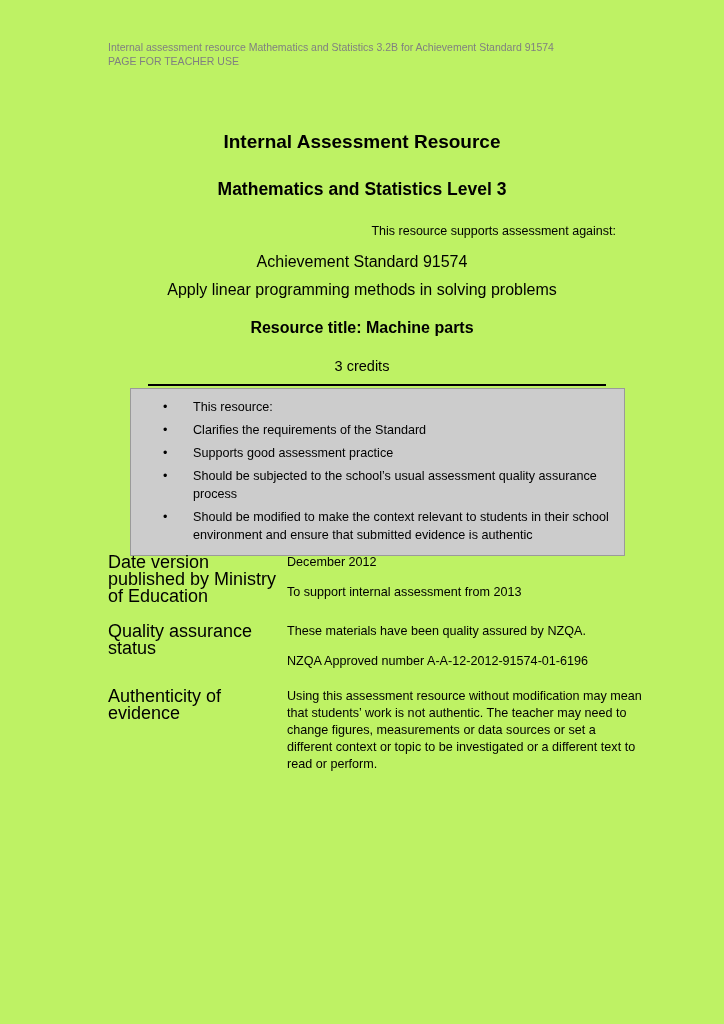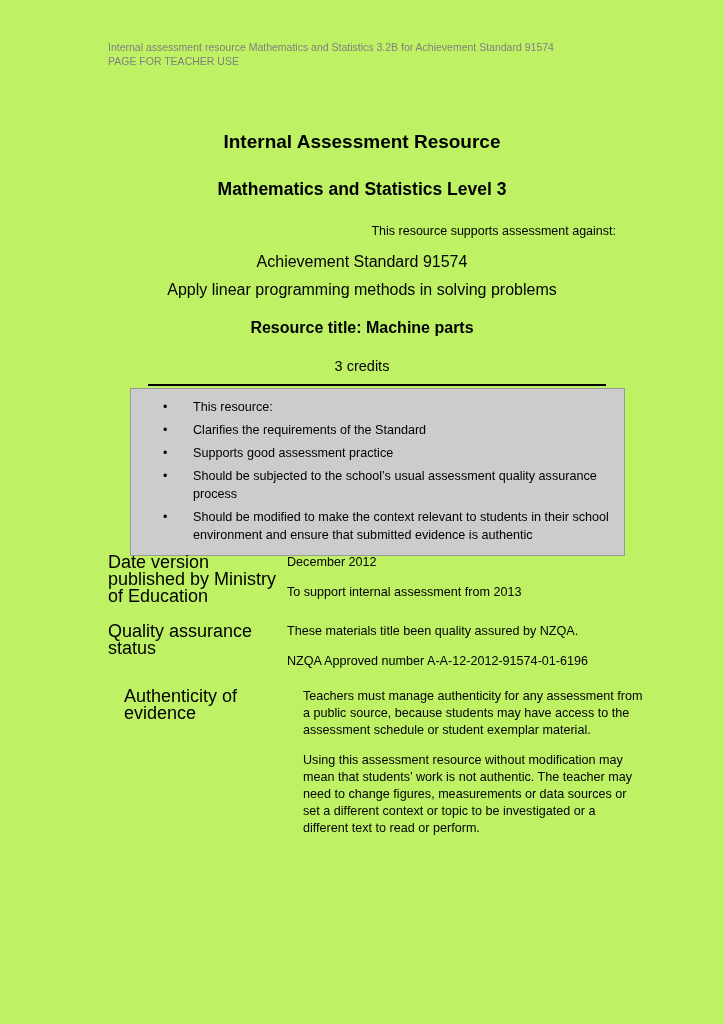--- a/index.html
+++ b/index.html
@@ -131,21 +131,21 @@
   .meta {
     position: absolute;
     left: 108px;
     top: 554px;
     width: 535px;
   }
   .meta-row {
     display: flex;
     margin-bottom: 18px;
   }
-  .meta-row:last-child { margin-bottom: 0; margin-left: 16px; }
+  .meta-row:last-child { margin-bottom: 0; }
   .meta-label {
     width: 179px;
     flex: 0 0 179px;
     font-size: 18px;
     line-height: 17px;
   }
   .meta-value {
     flex: 1 1 auto;
     font-size: 12.6px;
     line-height: 17px;
@@ -208,28 +208,27 @@
       <div class="meta-label">Date version published by Ministry of Education</div>
       <div class="meta-value">
         <p>December 2012</p>
         <p>To support internal assessment from 2013</p>
       </div>
     </div>
 
     <div class="meta-row">
       <div class="meta-label">Quality assurance status</div>
       <div class="meta-value">
-        <p>These materials title been quality assured by NZQA.</p>
+        <p>These materials have been quality assured by NZQA.</p>
         <p>NZQA Approved number A-A-12-2012-91574-01-6196</p>
       </div>
     </div>
 
     <div class="meta-row">
       <div class="meta-label">Authenticity of evidence</div>
       <div class="meta-value">
-        <p>Teachers must manage authenticity for any assessment from a public source, because students may have access to the assessment schedule or student exemplar material.</p>
         <p>Using this assessment resource without modification may mean that students’ work is not authentic. The teacher may need to change figures, measurements or data sources or set a different context or topic to be investigated or a different text to read or perform.</p>
       </div>
     </div>
 
   </div>
 
 </div>
 
 </body></html>

